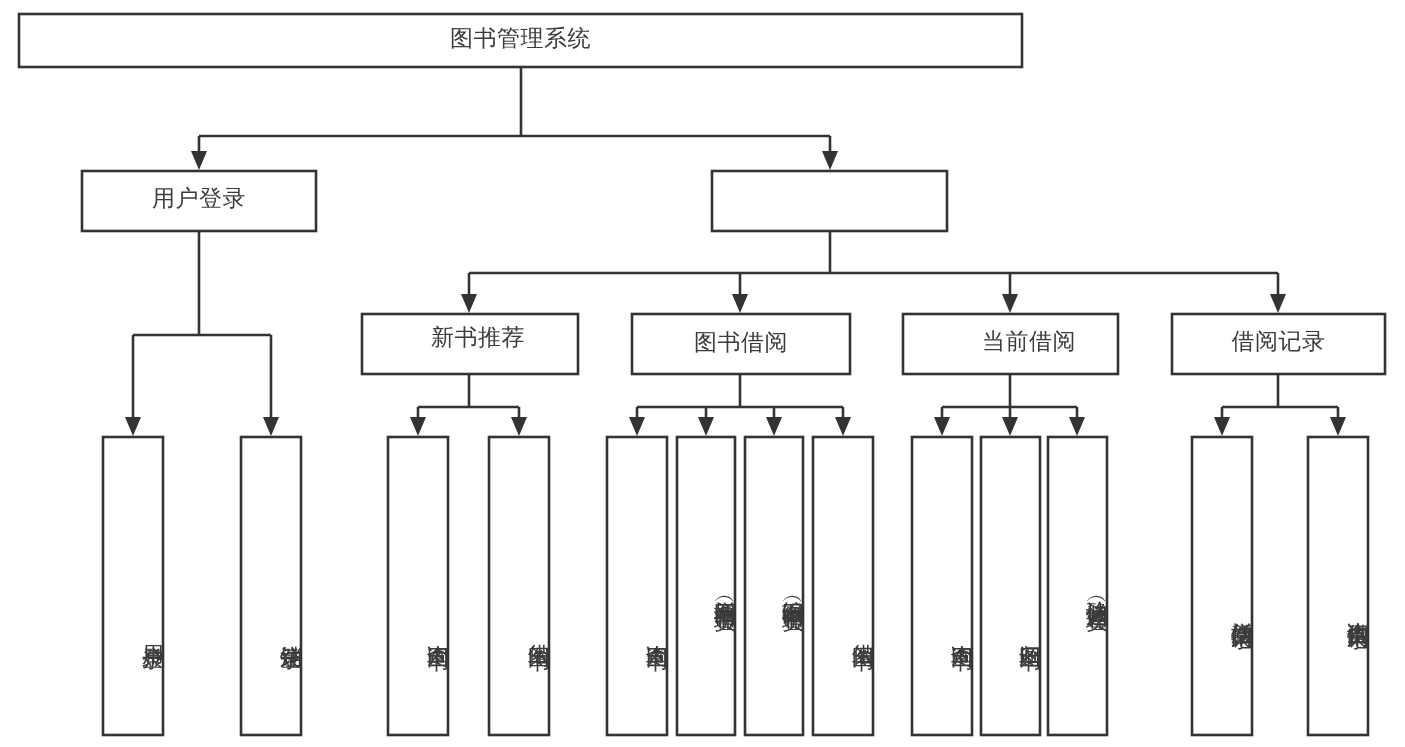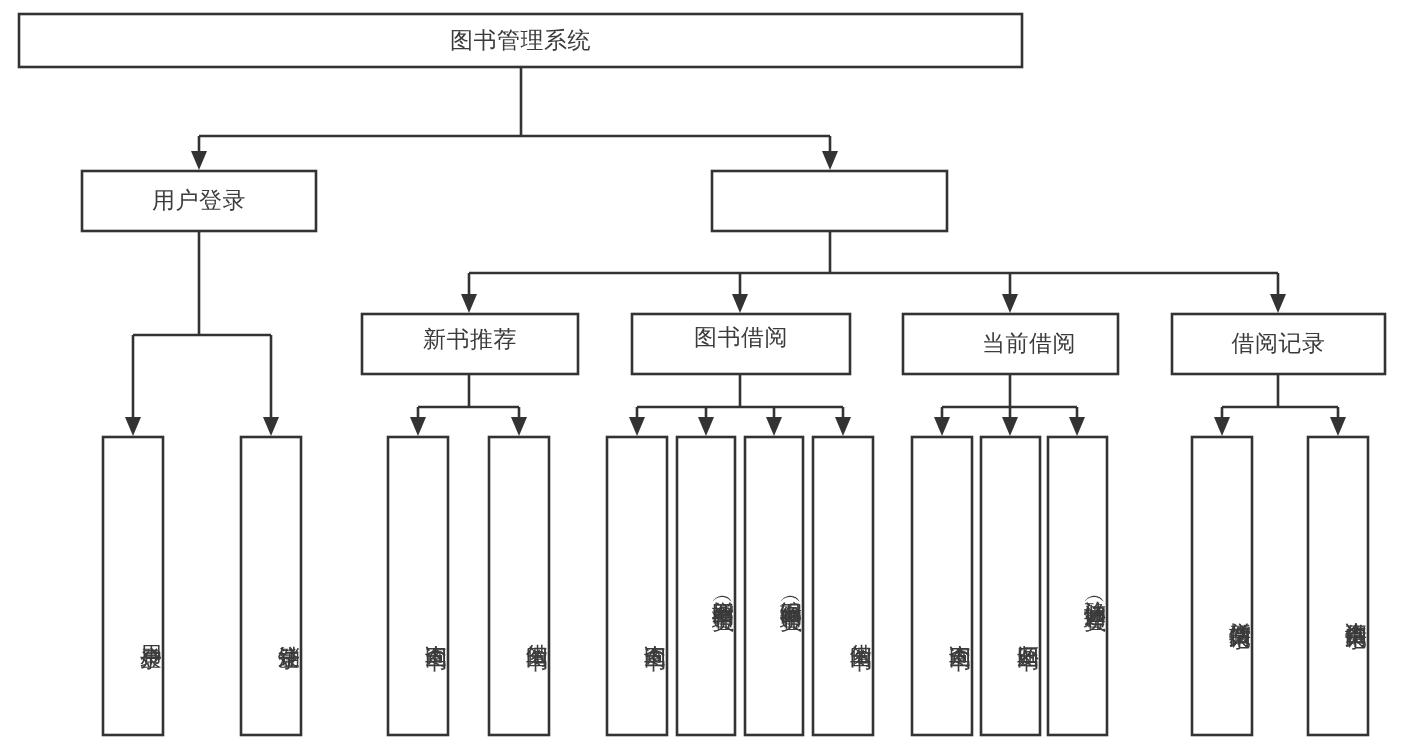--- a/index.html
+++ b/index.html
@@ -38,21 +38,21 @@
   .arrow-head {
     fill: #333333;
     stroke: none;
   }
   .node-label {
     position: absolute;
     display: flex;
     align-items: center;
     justify-content: center;
     color: #3b3b3b;
-    font-family: Liberation Sans, sans-serif;
+    font-family: Liberation Mono, monospace;
     pointer-events: none;
     box-sizing: border-box;
     text-align: center;
   }
   .node-label.horizontal {
     font-size: 23px;
     line-height: 1.1;
     letter-spacing: 0.5px;
     white-space: nowrap;
   }
@@ -170,22 +170,22 @@
     <rect class="node-box" x="1048" y="437" width="59" height="298"></rect>
 
     <rect class="node-box" x="1192" y="437" width="60" height="298"></rect>
     <rect class="node-box" x="1308" y="437" width="60" height="298"></rect>
   </svg>
 
   <div class="node-label horizontal" style="left:19px; top:14px; width:1003px; height:53px;">图书管理系统</div>
 
   <div class="node-label horizontal" style="left:82px; top:171px; width:234px; height:60px;">用户登录</div>
 
-  <div class="node-label horizontal" style="left:362px; top:314px; width:216px; height:52px;">新书推荐</div>
-  <div class="node-label horizontal" style="left:632px; top:300px; width:218px; height:76px;">图书借阅</div>
+  <div class="node-label horizontal" style="left:370px; top:314px; width:216px; height:52px;">新书推荐</div>
+  <div class="node-label horizontal" style="left:632px; top:307px; width:218px; height:76px;">图书借阅</div>
   <div class="node-label horizontal" style="left:903px; top:314px; width:252px; height:60px;">当前借阅</div>
   <div class="node-label horizontal" style="left:1172px; top:314px; width:213px; height:60px;">借阅记录</div>
 
   <div class="node-label vertical" style="left:103px; top:437px; width:60px; height:298px; padding-top:88px;">用户登录</div>
   <div class="node-label vertical" style="left:241px; top:437px; width:60px; height:298px; padding-top:88px;">注销登录</div>
 
   <div class="node-label vertical" style="left:388px; top:437px; width:60px; height:298px; padding-top:88px;">查询图书</div>
   <div class="node-label vertical" style="left:489px; top:437px; width:60px; height:298px; padding-top:88px;">借阅图书</div>
 
   <div class="node-label vertical" style="left:607px; top:437px; width:60px; height:298px; padding-top:88px;">查询图书</div>

